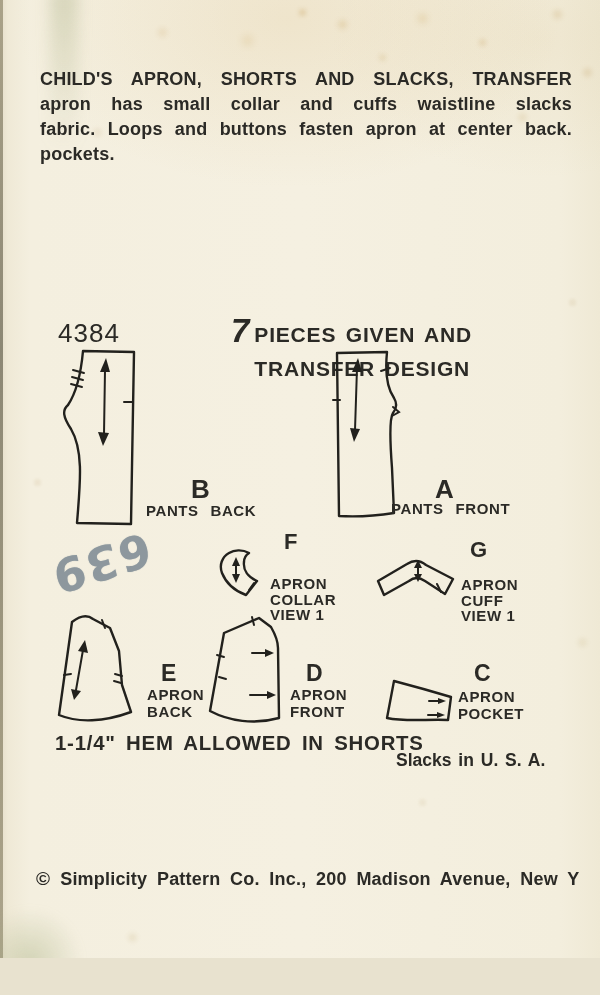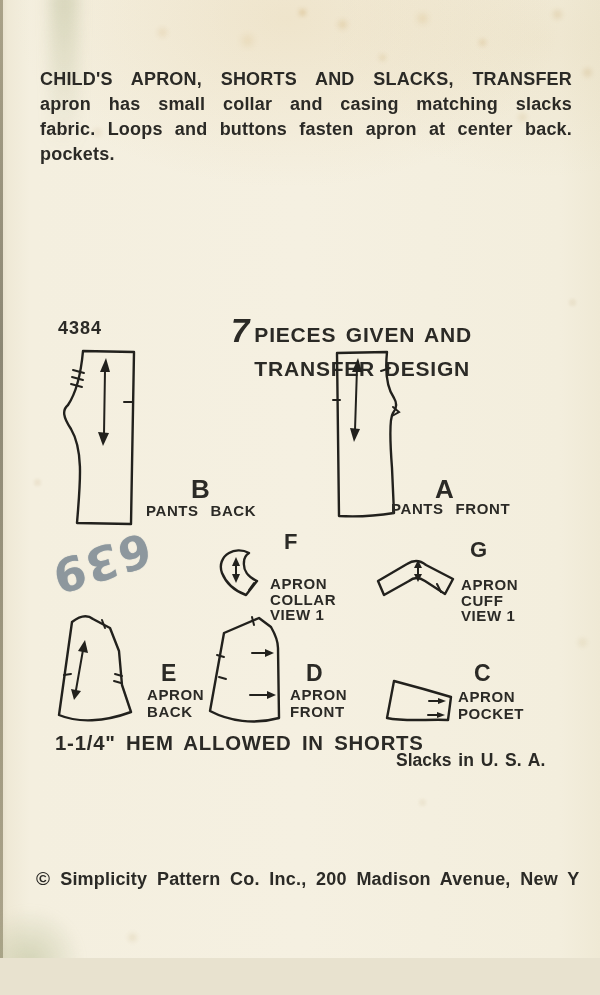--- a/index.html
+++ b/index.html
@@ -37,21 +37,21 @@
       570px 300px 3px 1px rgba(180,150,90,.12),
       35px 480px 3px 1px rgba(180,150,90,.12),
       580px 640px 4px 2px rgba(185,155,90,.12),
       130px 935px 4px 2px rgba(185,155,95,.14),
       420px 800px 3px 1px rgba(180,150,90,.10);}
   
   .para{position:absolute;left:40px;top:67px;width:532px;font-weight:bold;
     font-size:18px;line-height:25px;letter-spacing:.2px;}
   .para-line{text-align:justify;text-align-last:justify;white-space:normal;}
   .para-line.last{text-align-last:left;}
-  .pattern-number{position:absolute;left:58px;top:318px;font-size:18px;font-weight:bold;letter-spacing:1px;}
+  .pattern-number{position:absolute;left:58px;top:318px;font-size:26px;font-weight:normal;letter-spacing:1px;}
   .pieces-line{position:absolute;left:231px;top:314px;display:flex;align-items:baseline;}
   .pieces-seven{font-size:33px;font-weight:bold;font-style:italic;margin-right:5px;line-height:34px;}
   .pieces-caption{font-size:21px;font-weight:bold;letter-spacing:.8px;word-spacing:3px;line-height:34px;}
   .piece-letter{position:absolute;font-weight:bold;font-size:24px;letter-spacing:0;}
   .piece-name{position:absolute;font-weight:bold;font-size:15px;letter-spacing:.6px;line-height:15.5px;white-space:nowrap;}
   .hem-note{position:absolute;left:55px;top:731px;font-size:21px;font-weight:bold;
     letter-spacing:.8px;word-spacing:4px;transform:scaleX(.97);transform-origin:left;}
   .printed{position:absolute;left:396px;top:750px;font-size:17.5px;font-weight:bold;word-spacing:2px;}
   .copyright{position:absolute;left:36px;top:868px;font-size:18px;font-weight:bold;
     word-spacing:4.5px;white-space:nowrap;letter-spacing:.2px;}
@@ -71,21 +71,21 @@
 
 <div class="page">
 
   <div class="edge-left"></div>
   <div class="streak-top"></div>
   <div class="smudge-bottom"></div>
   <div class="speckles"></div>
 
   <div class="para">
     <div class="para-line">CHILD'S APRON, SHORTS AND SLACKS, TRANSFER</div>
-    <div class="para-line">apron has small collar and casing matching slacks</div>
+    <div class="para-line">apron has small collar and cuffs waistline slacks</div>
     <div class="para-line">fabric. Loops and buttons fasten apron at center back.</div>
     <div class="para-line last">pockets.</div>
   </div>
 
   <div class="pattern-number">4384</div>
   <div class="pieces-line">
     <span class="pieces-seven">7</span>
     <span class="pieces-caption">PIECES GIVEN AND TRANSFER DESIGN</span>
   </div>
 

